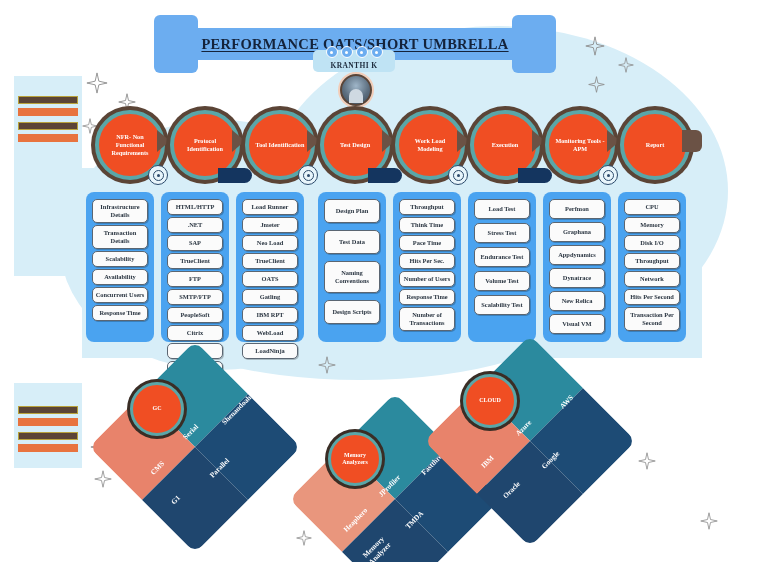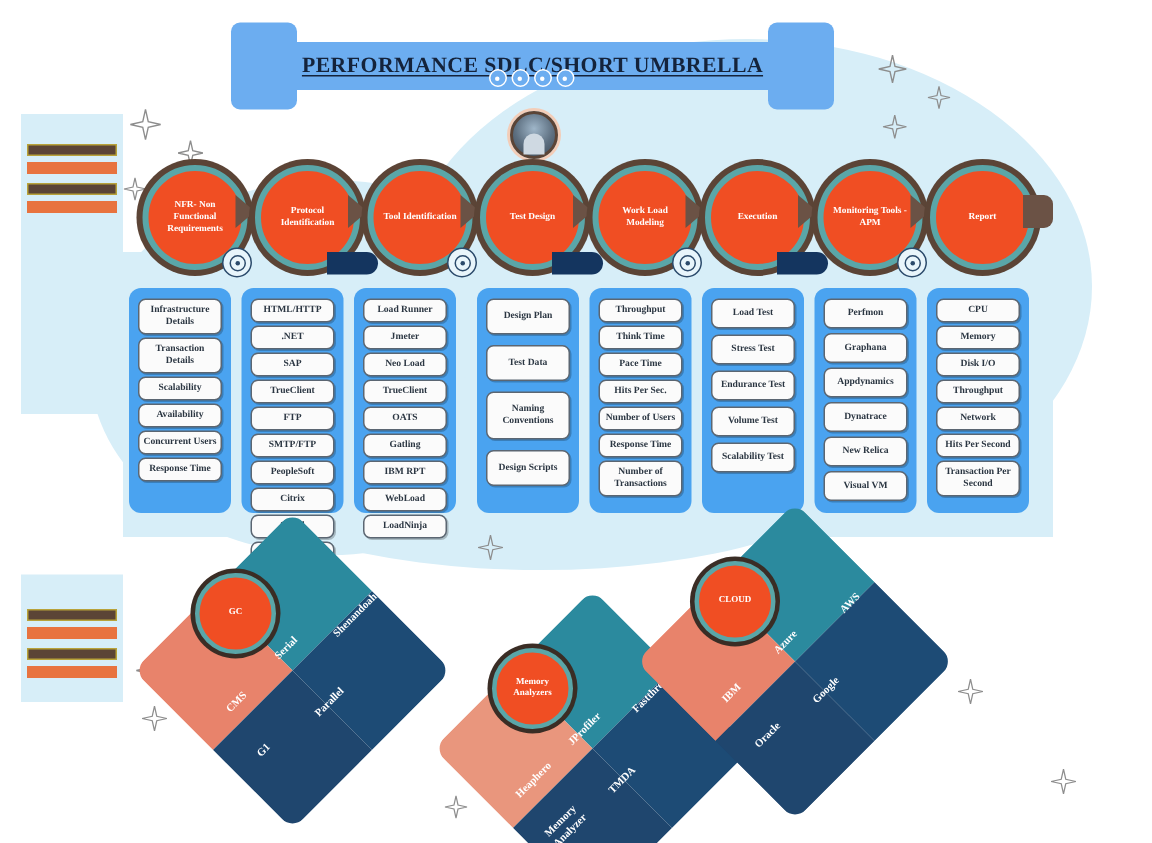--- a/index.html
+++ b/index.html
@@ -179,23 +179,26 @@
   <div class="sparkle" style="left:296px;top:530px;">
     <svg width="16" height="16" viewBox="0 0 24 24">
         <path d="M12 1 L14 10 L23 12 L14 14 L12 23 L10 14 L1 12 L10 10 Z" fill="none" stroke="#8d8d8d" stroke-width="1.2"></path>
       </svg>
   </div>
 
   <div class="banner-wrap">
     <div class="banner-tab l"></div>
     <div class="banner-tab r"></div>
     <div class="banner-body"></div>
-    <div class="banner-title">PERFORMANCE SDLC/SHORT UMBRELLA</div>
-  </div>
-
+    <div class="banner-title">PERFORMANCE OATS/SHORT UMBRELLA</div>
+  </div>
+
+  <div class="sub-wrap">
+    <div class="sub-name">KRANTHI K</div>
+  </div>
   <div class="sub-dots">
     <div class="d">
         <i></i>
       </div>
     <div class="d">
         <i></i>
       </div>
     <div class="d">
         <i></i>
       </div>

